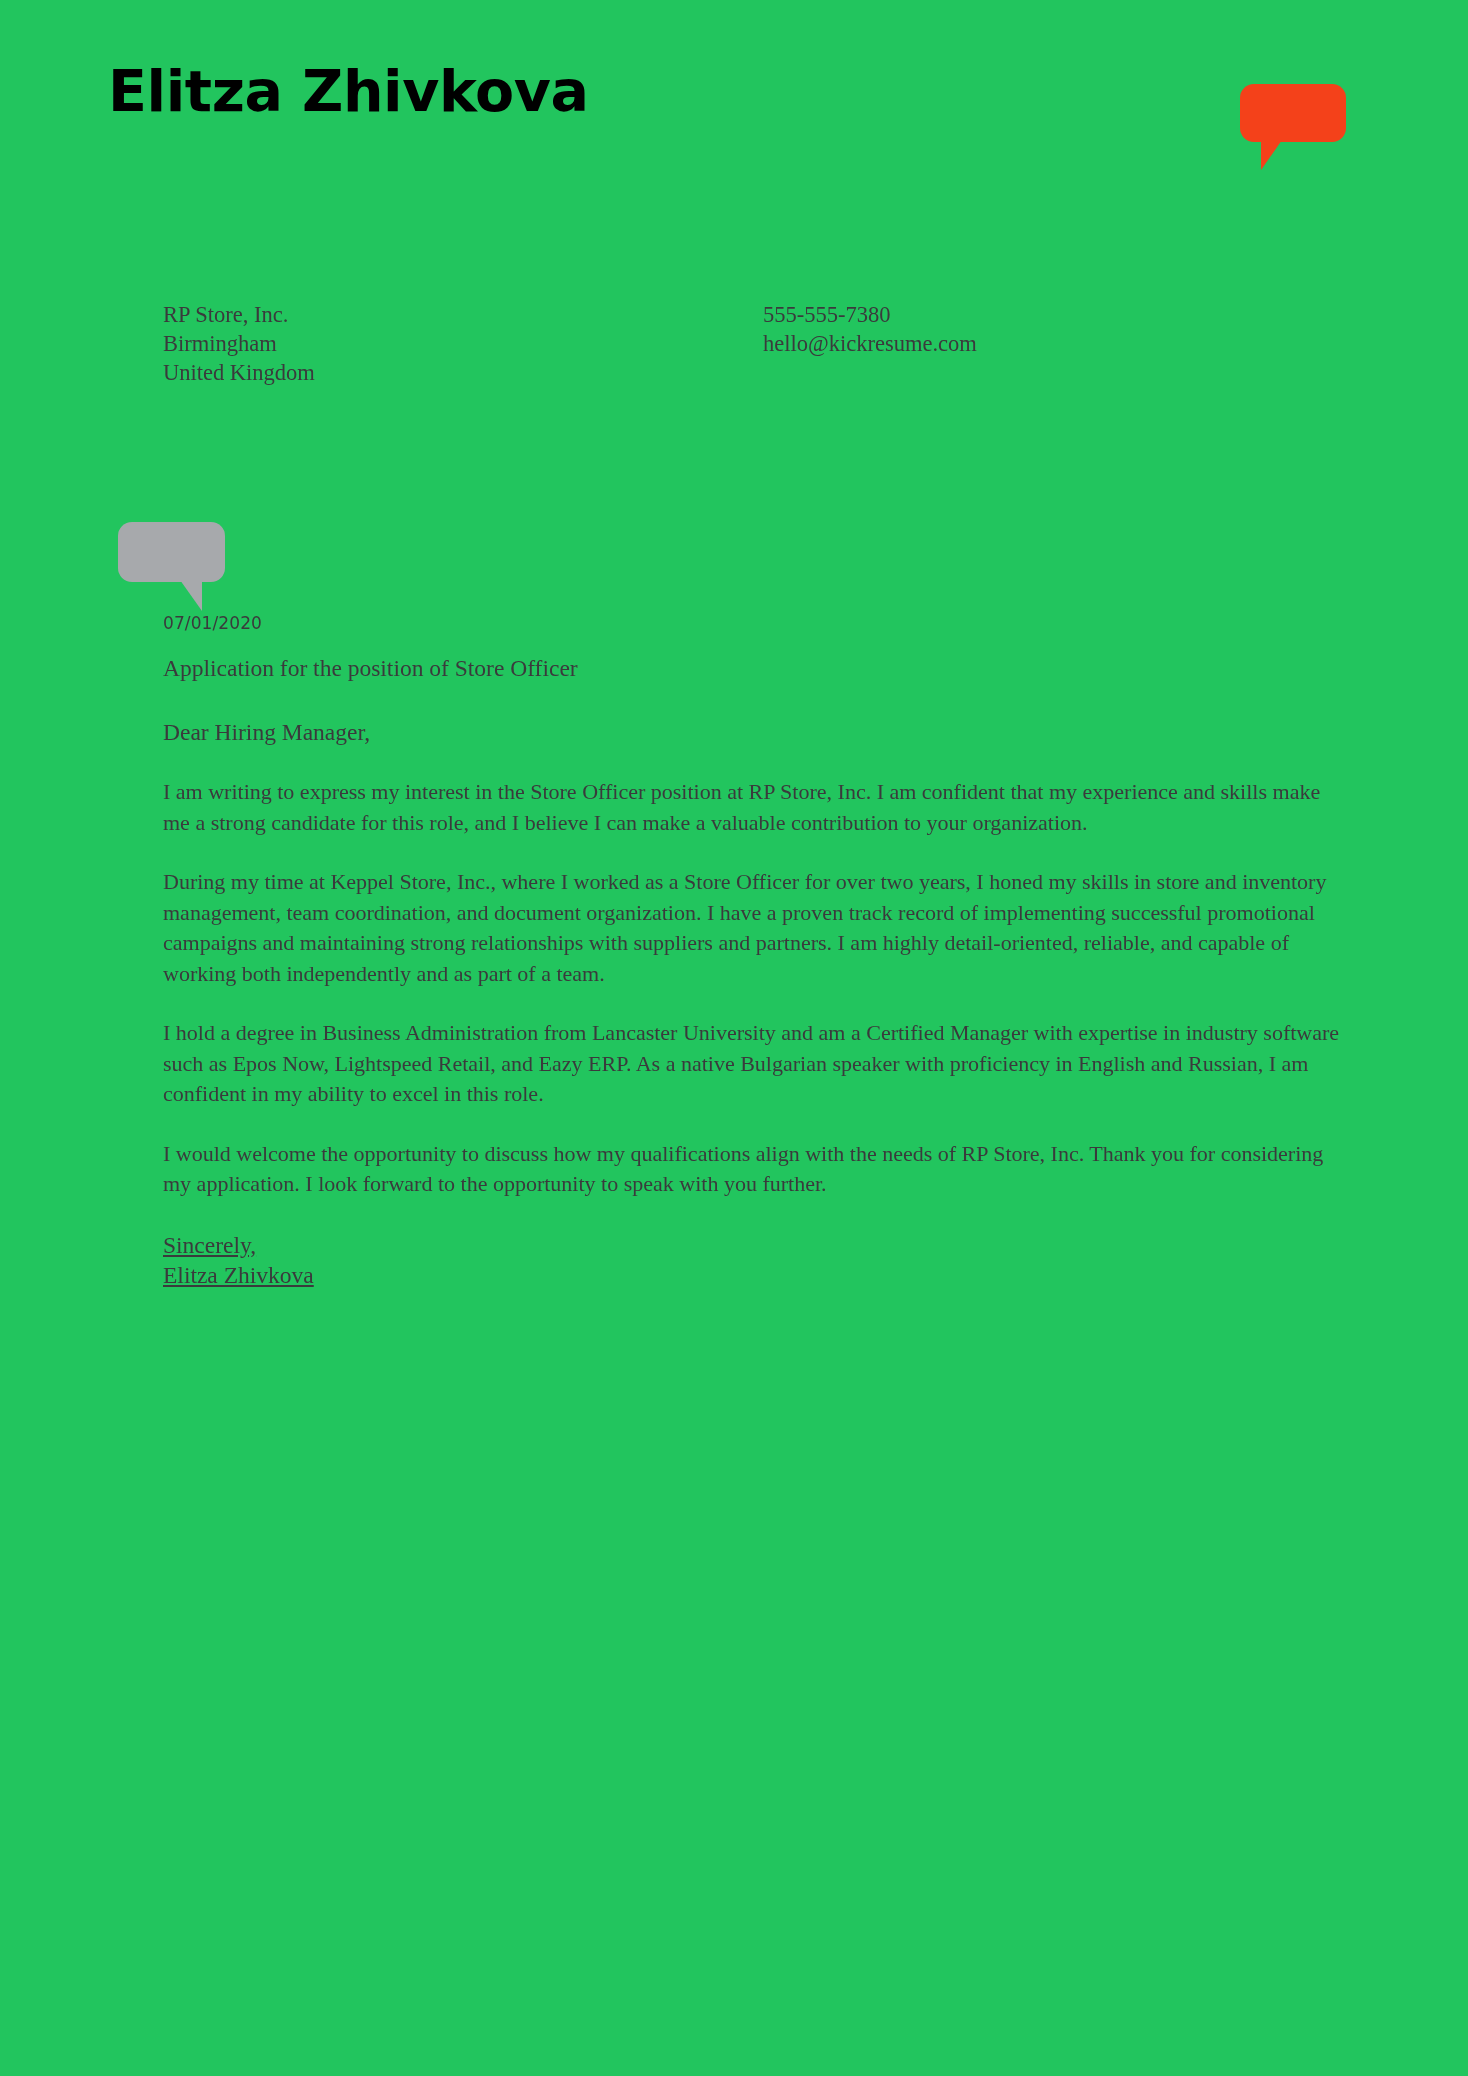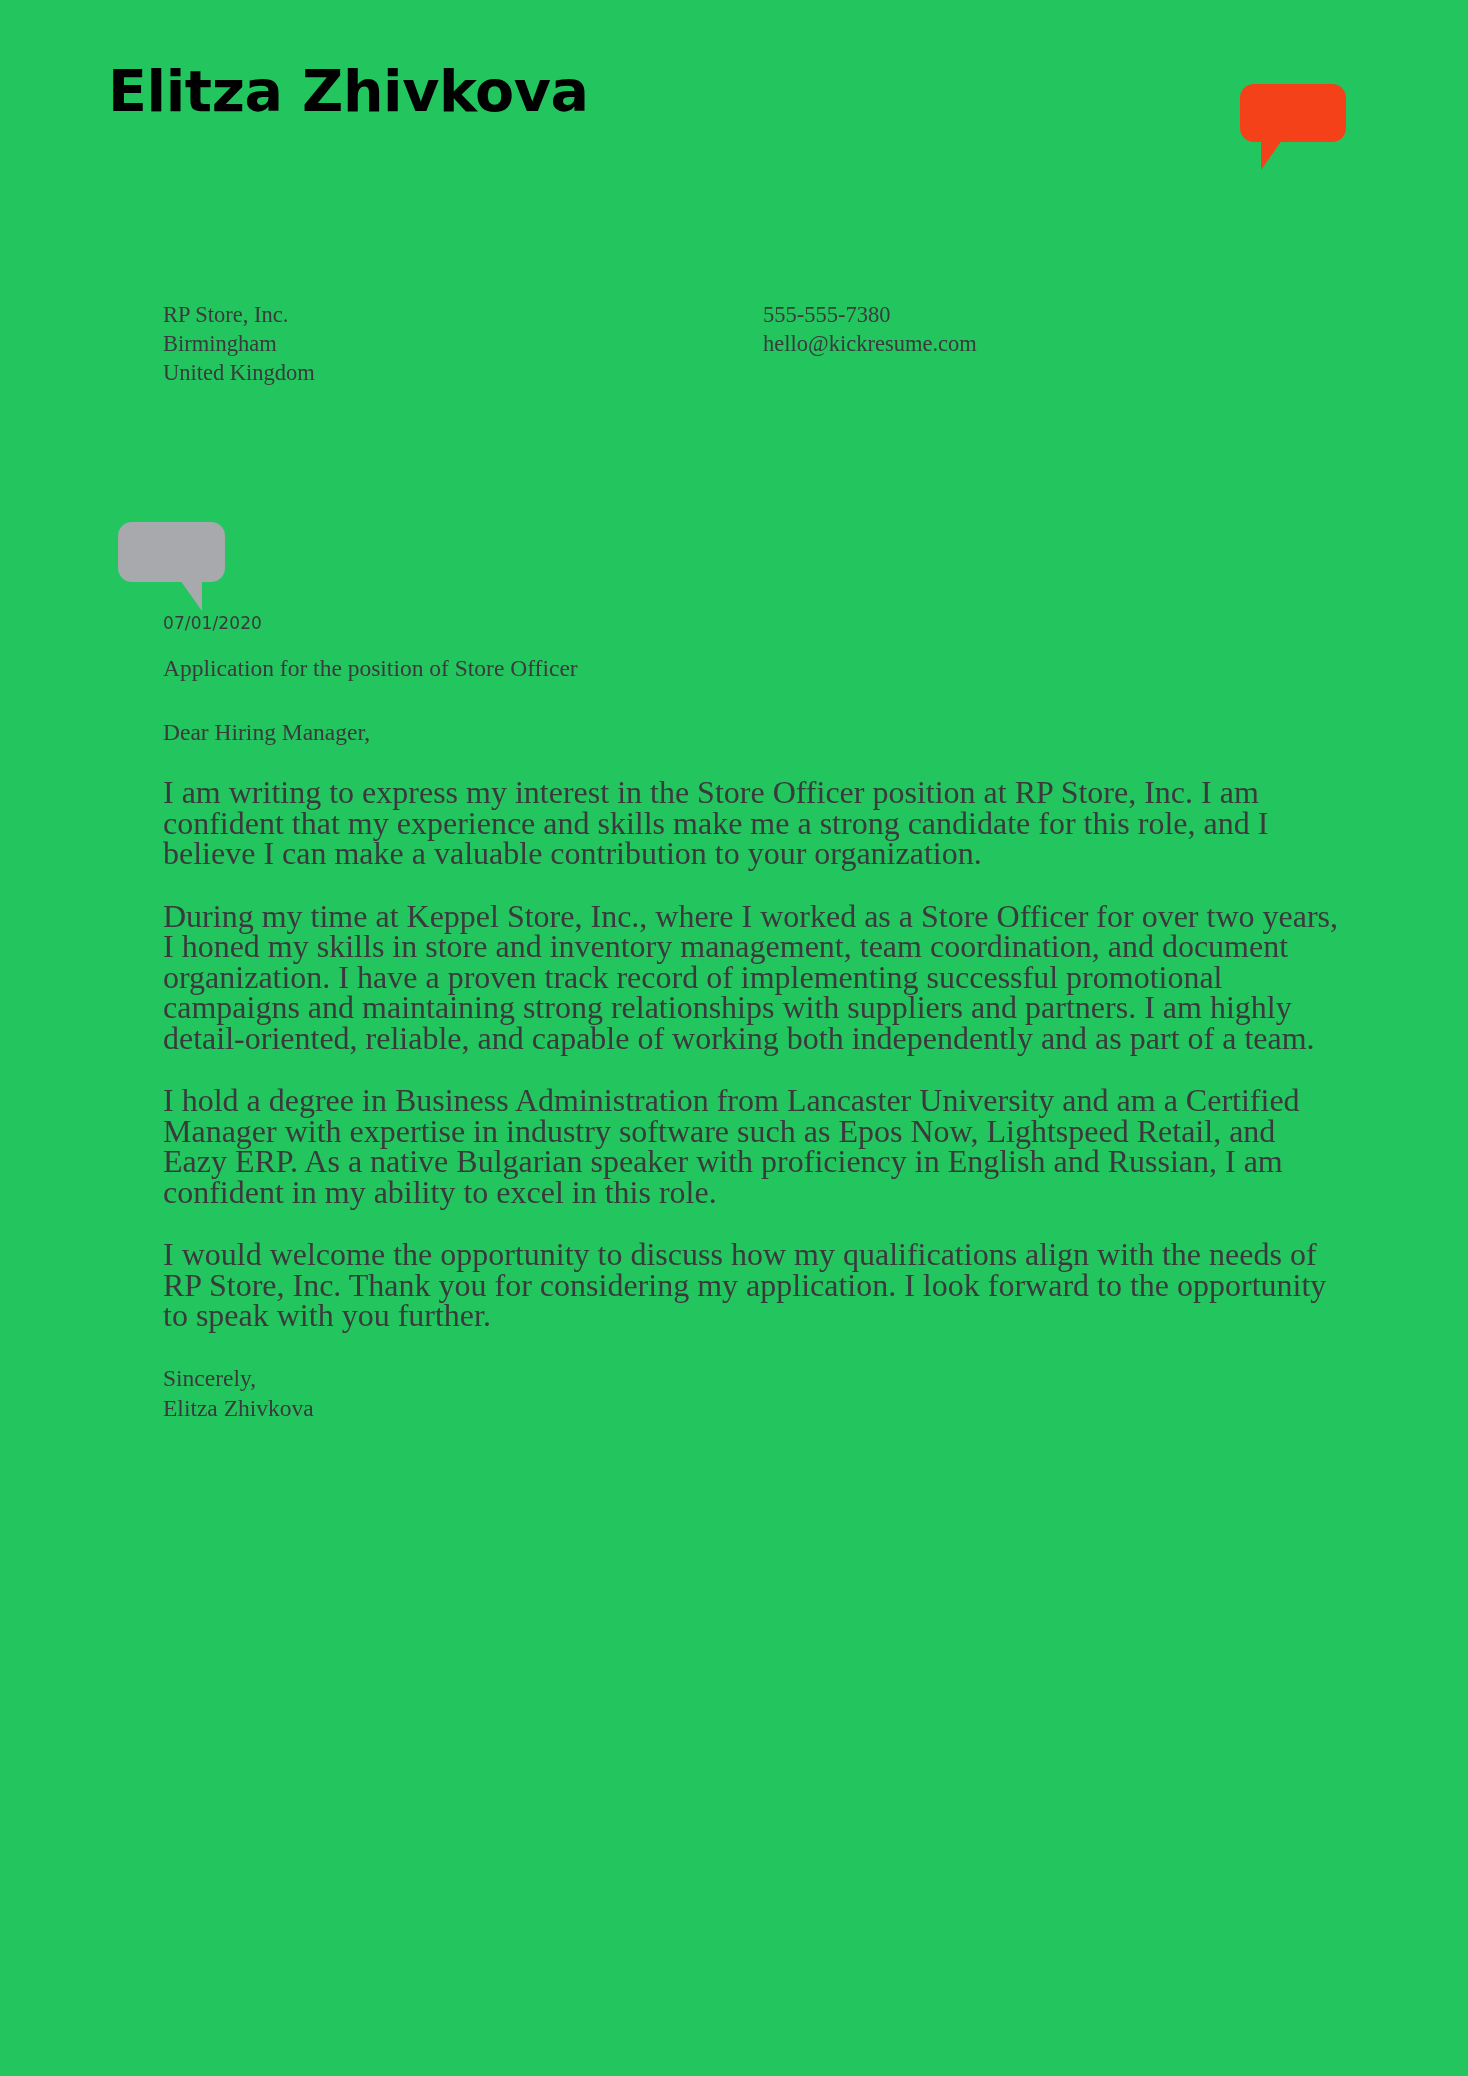--- a/index.html
+++ b/index.html
@@ -145,34 +145,35 @@
   }
   .letter-salutation {
     font-family: "Liberation Serif", serif;
     font-size: 23.5px;
     line-height: 31px;
     color: #3a3a3c;
     margin-top: 33px;
   }
   .letter-paragraph {
     font-family: "Liberation Serif", serif;
-    font-size: 32px;
+    font-size: 22px;
     line-height: 30.5px;
     color: #3a3a3c;
     margin-top: 29px;
     text-align: left;
   }
   .closing-block {
     margin-top: 30px;
   }
   .closing-line {
     font-family: "Liberation Serif", serif;
     font-size: 23.5px;
     line-height: 30px;
     color: #3a3a3c;
+    text-decoration: underline;
   }
 </style>
 </head>
 <body>
 
 <div class="page">
 
   <div class="header">
     <div class="candidate-name">Elitza Zhivkova</div>
 

